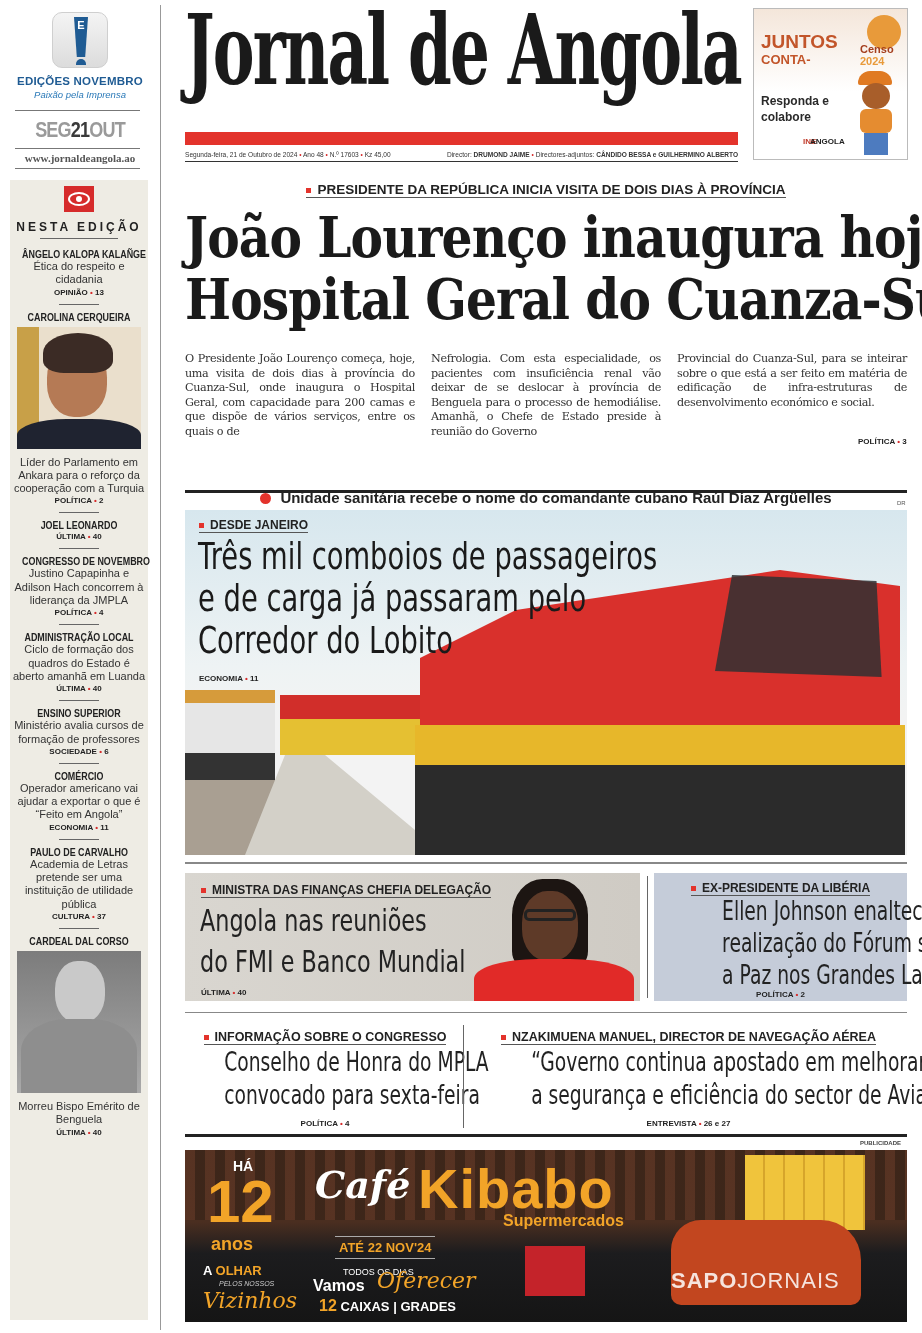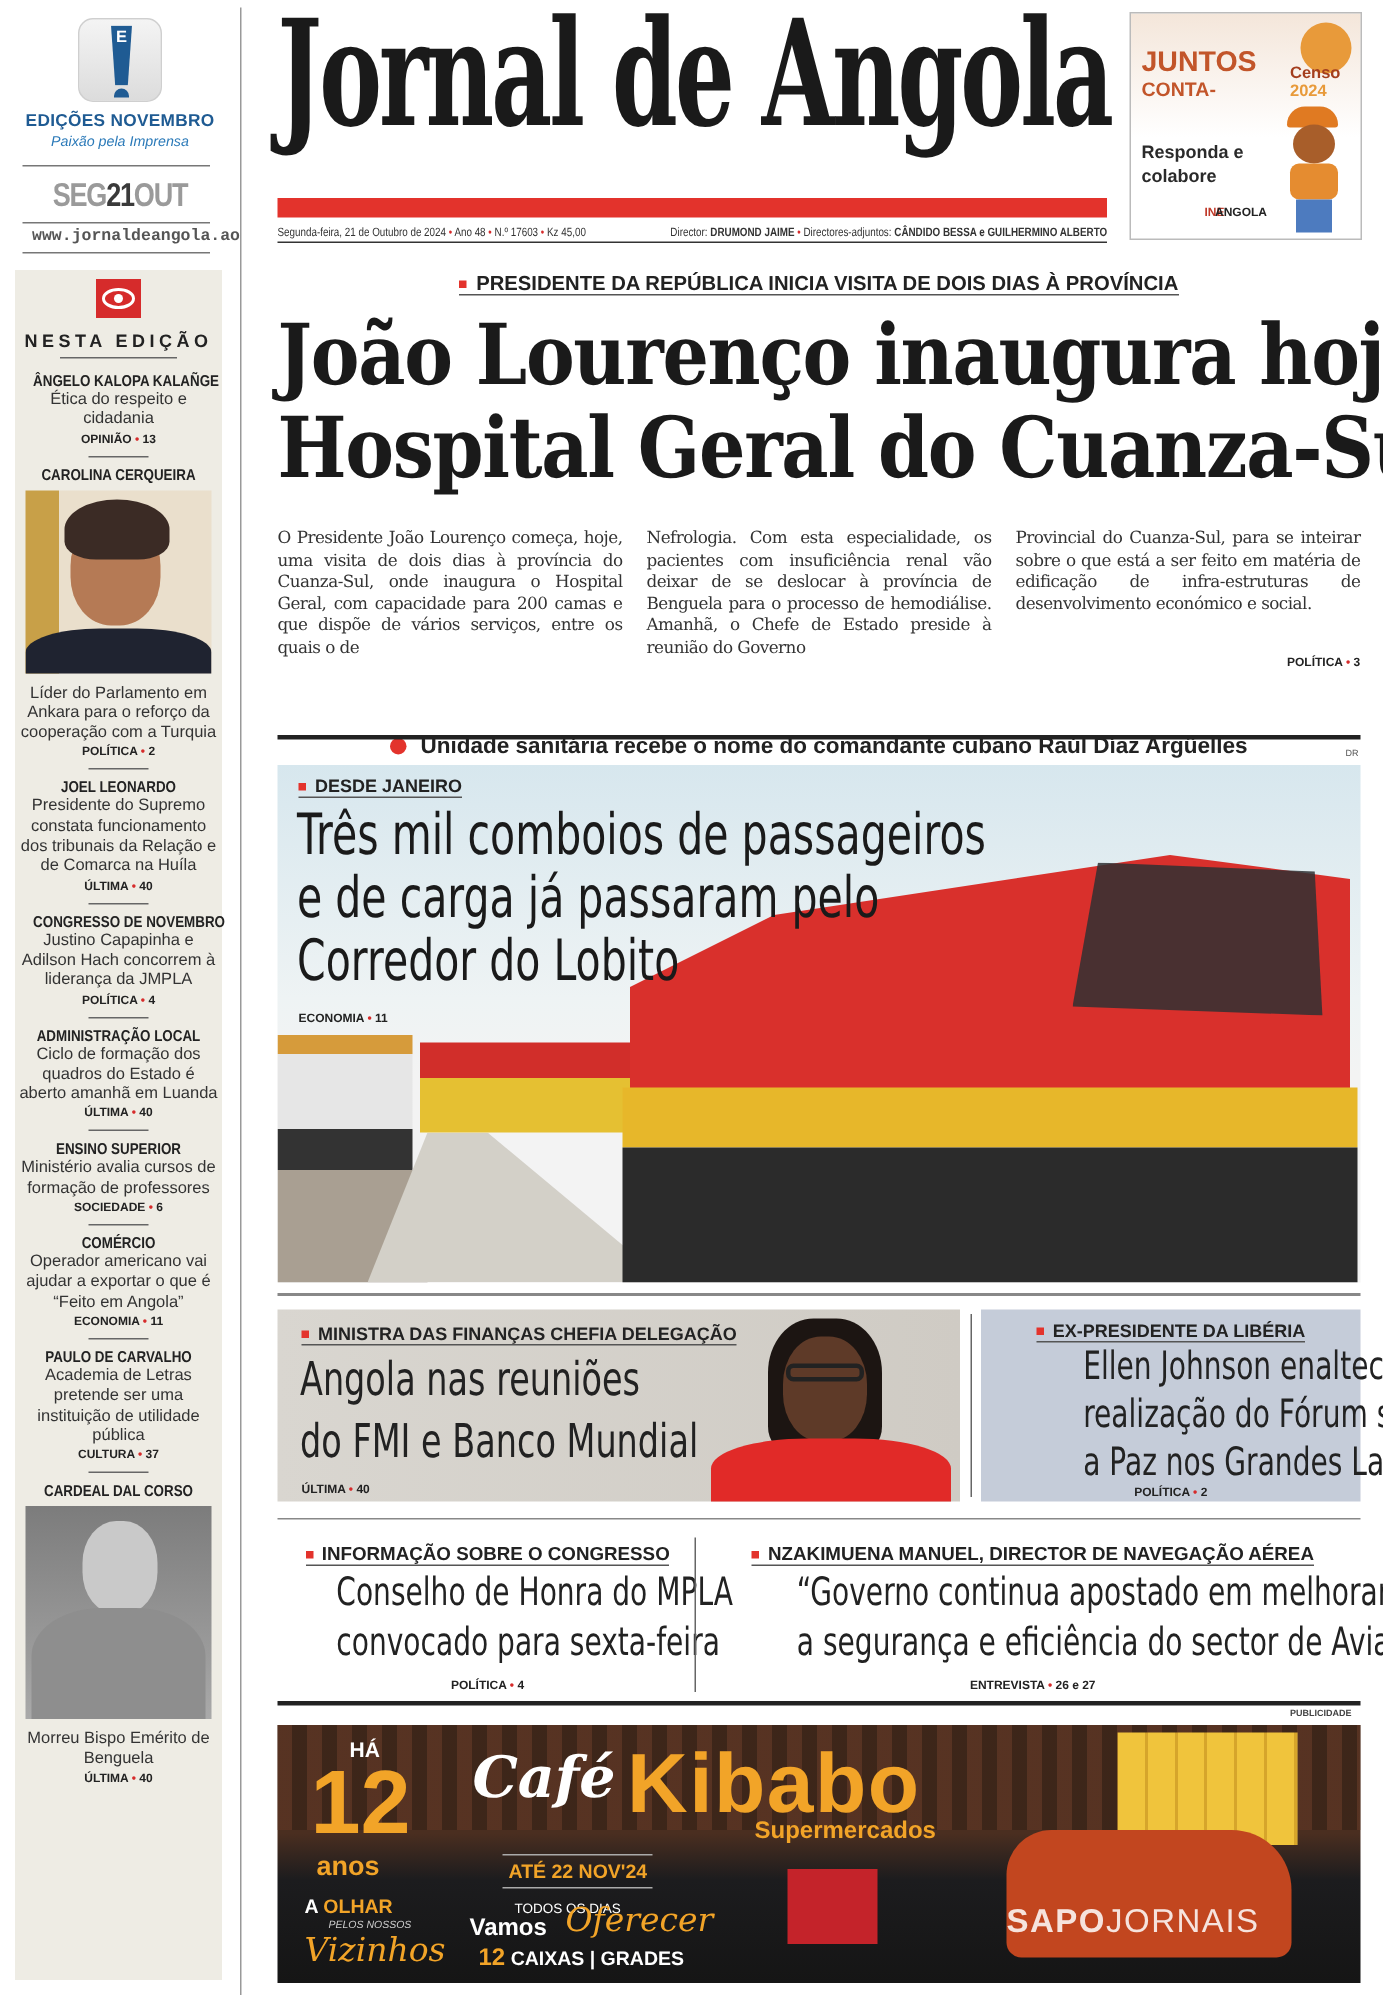--- a/index.html
+++ b/index.html
@@ -10,21 +10,21 @@
   #left-top { left: 0; top: 0; width: 160px; height: 175px; }
   .pub-logo { position: absolute; left: 52px; top: 12px; width: 56px; height: 56px; border-radius: 10px; background: linear-gradient(#f4f4f4,#dcdcdc); border: 1px solid #cfcfcf; }
   .pub-logo .bar { position: absolute; left: 21px; top: 4px; width: 14px; height: 40px; background: #1f5b93; clip-path: polygon(0 0,100% 0,80% 100%,20% 100%); }
   .pub-logo .bar span { display: block; color: #fff; font-weight: bold; font-size: 11px; text-align: center; margin-top: 2px; }
   .pub-logo .dot { position: absolute; left: 23px; top: 46px; width: 10px; height: 6px; border-radius: 5px 5px 0 0; background: #1f5b93; }
   .pub-name { position: absolute; left: 0; width: 160px; top: 75px; text-align: center; font-weight: bold; font-size: 11.5px; color: #1f5b93; letter-spacing: 0.2px; }
   .pub-tag { position: absolute; left: 0; width: 160px; top: 89px; text-align: center; font-style: italic; font-size: 9.5px; color: #2a79b8; }
   .hr { position: absolute; height: 1px; background: #777; }
   .date-box { position: absolute; left: 0; width: 160px; top: 117px; text-align: center; font-family: "Liberation Sans", sans-serif; font-weight: bold; font-size: 22px; letter-spacing: -1px; color: #9a9a9a; transform: scaleX(0.82); }
   .date-box b { color: #3a3a3a; }
-  .site { position: absolute; left: 0; width: 160px; top: 152px; text-align: right; font-family: Liberation Mono, monospace; font-weight: bold; font-size: 11px; color: #555; }
+  .site { position: absolute; left: 0; width: 160px; top: 152px; text-align: center; font-family: Liberation Serif, serif; font-weight: bold; font-size: 11px; color: #555; }
   .vrule { position: absolute; left: 160px; top: 5px; width: 1px; height: 1325px; background: #999; }
 
   #sidebar { left: 10px; top: 180px; width: 138px; height: 1140px; background: #eeece4; }
   .eye { position: absolute; left: 54px; top: 6px; width: 30px; height: 26px; background: #d62b2b; }
   .eye svg { position: absolute; left: 4px; top: 5px; }
   .nesta { position: absolute; left: 0; top: 40px; width: 138px; text-align: center; font-weight: bold; font-size: 12px; letter-spacing: 3px; color: #222; }
   .side-list { position: absolute; left: 0; top: 68px; width: 138px; }
   .side-item { text-align: center; padding: 0 2px 7px; }
   .side-item .kick { font-weight: bold; font-size: 10.5px; color: #222; transform: scaleX(0.85); display: block; white-space: nowrap; }
   .side-item .txt { font-size: 11px; line-height: 13.3px; color: #333; }
@@ -196,21 +196,20 @@
           <div class="face"></div>
           <div class="hair"></div>
           <div class="body"></div>
         </div>
       <div class="txt">Líder do Parlamento em Ankara para o reforço da cooperação com a Turquia</div>
       <div class="ref"><span>POLÍTICA</span> <span class="b">•</span> <span>2</span></div>
     </div>
     <div class="side-sep"></div>
     <div class="side-item">
       <span class="kick">JOEL LEONARDO</span>
-      <div class="txt">Presidente do Supremo constata funcionamento dos tribunais da Relação e de Comarca na Huíla</div>
       <div class="ref"><span>ÚLTIMA</span> <span class="b">•</span> <span>40</span></div>
     </div>
     <div class="side-sep"></div>
     <div class="side-item">
       <span class="kick">CONGRESSO DE NOVEMBRO</span>
       <div class="txt">Justino Capapinha e Adilson Hach concorrem à liderança da JMPLA</div>
       <div class="ref"><span>POLÍTICA</span> <span class="b">•</span> <span>4</span></div>
     </div>
     <div class="side-sep"></div>
     <div class="side-item">

